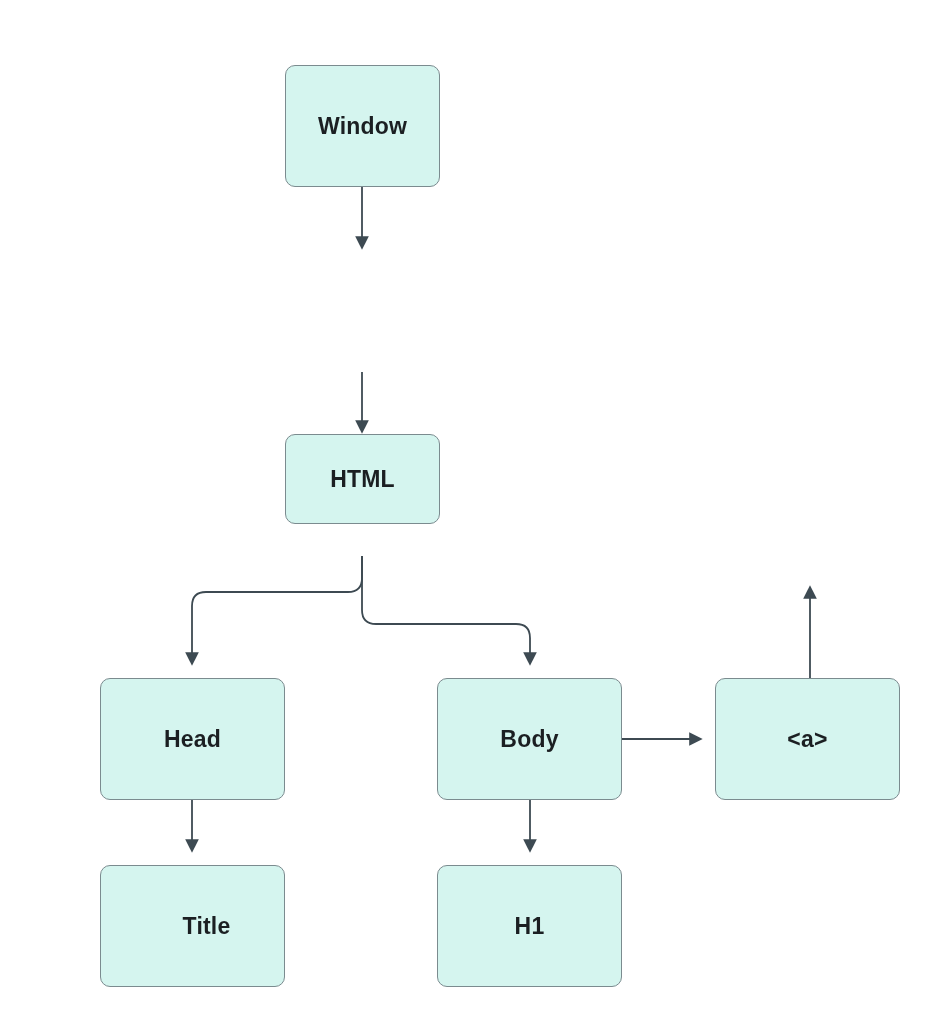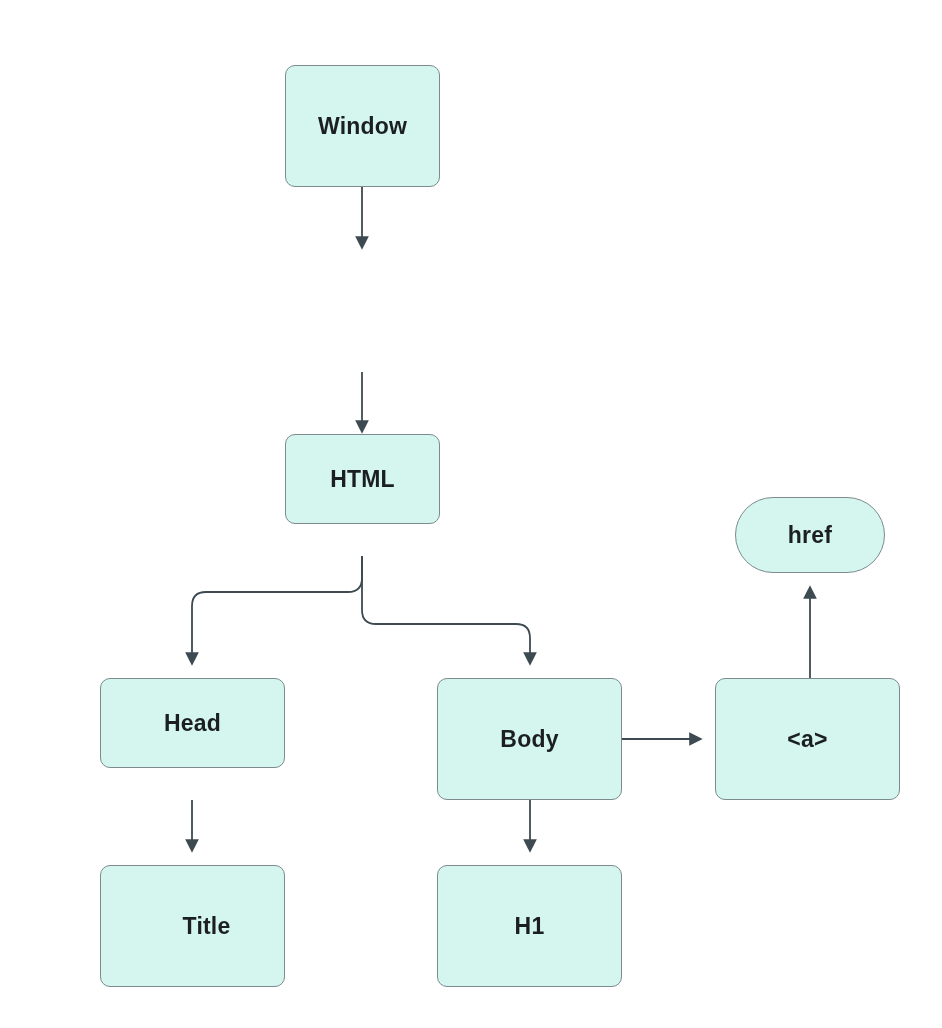--- a/index.html
+++ b/index.html
@@ -81,35 +81,32 @@
 
   <div class="node rect" style="left:285px; top:65px; width:155px; height:122px;">
     <span class="node-label">Window</span>
   </div>
 
 
   <div class="node rect" style="left:285px; top:434px; width:155px; height:90px;">
     <span class="node-label">HTML</span>
   </div>
 
-  <div class="node rect" style="left:100px; top:678px; width:185px; height:90px;">
+  <div class="node rect" style="left:100px; top:678px; width:185px; height:122px;">
     <span class="node-label">Head</span>
   </div>
 
   <div class="node rect" style="left:437px; top:678px; width:185px; height:122px;">
     <span class="node-label">Body</span>
   </div>
 
   <div class="node rect" style="left:715px; top:678px; width:185px; height:122px;">
     <span class="node-label">&lt;a&gt;</span>
   </div>
 
-  <div class="node stadium" style="left:735px; top:497px; width:150px; height:76px;">
-    <span class="node-label">href</span>
-  </div>
 
   <div class="node rect" style="left:100px; top:865px; width:185px; height:122px;padding-left:28px;">
     <span class="node-label">Title</span>
   </div>
 
   <div class="node rect" style="left:437px; top:865px; width:185px; height:122px;">
     <span class="node-label">H1</span>
   </div>
 
 </div>

